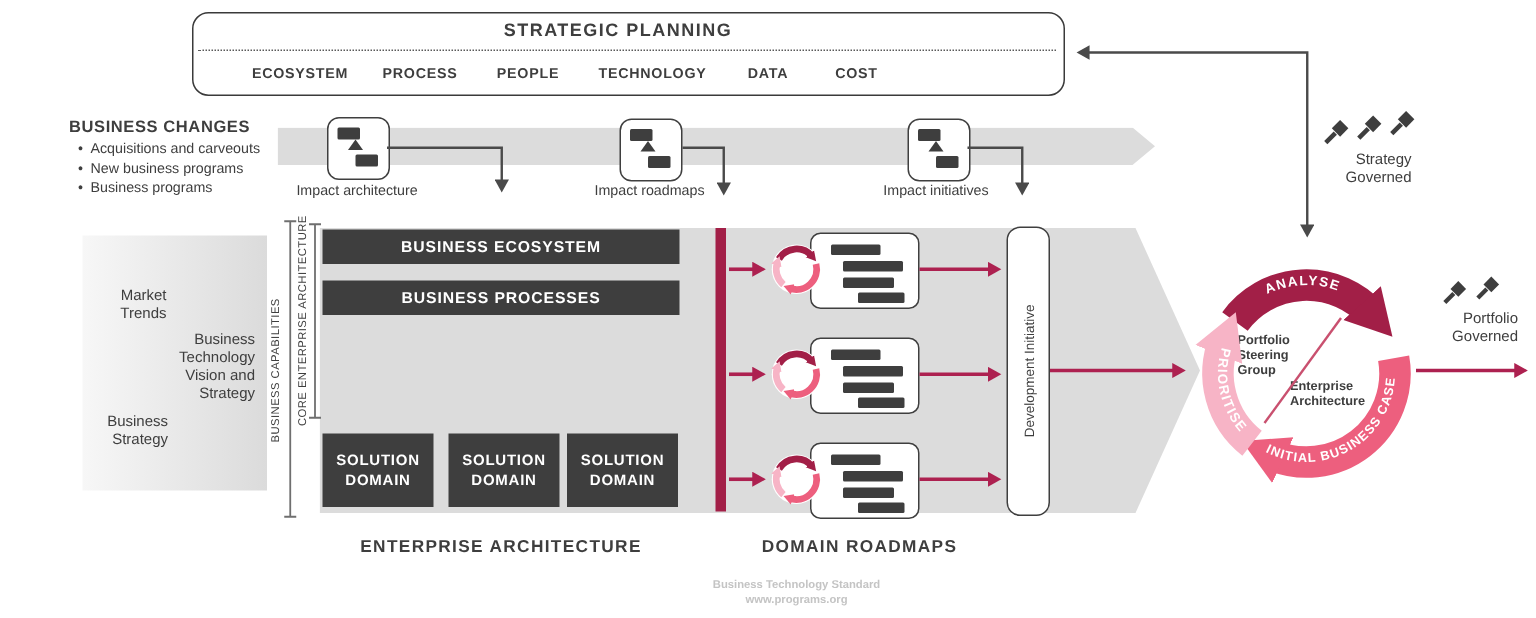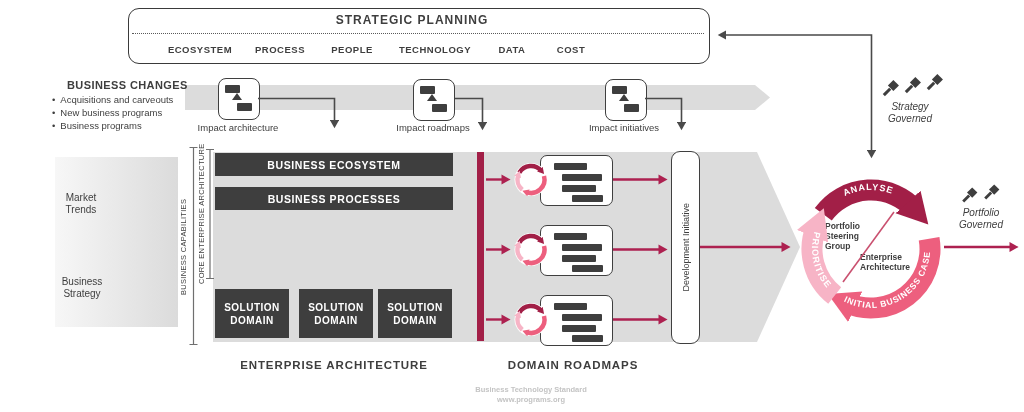--- a/index.html
+++ b/index.html
@@ -5,30 +5,30 @@
   html,body{margin:0;padding:0;background:#fff;}
   #canvas{position:relative;width:1024px;height:412px;background:#ffffff;overflow:hidden;
           font-family:"Liberation Sans",sans-serif;color:#3e3e3e;}
   .abs{position:absolute;}
   
   .sp-box{left:128px;top:8px;width:580px;height:54px;border:1.6px solid #3a3a3a;border-radius:11px;background:#fff;}
   .sp-title{left:380px;top:13px;transform:translateX(-50%);font-size:12px;font-weight:bold;letter-spacing:1px;white-space:nowrap;margin-left:32px;}
   .sp-dash{left:132px;top:33px;width:572px;border-top:1.6px dotted #5a5a5a;}
   .sp-item{top:44px;transform:translateX(-50%);font-size:9.5px;font-weight:bold;letter-spacing:.5px;white-space:nowrap;text-align:center;}
   
-  .bc-title{left:46px;top:79px;font-size:11px;font-weight:bold;letter-spacing:.4px;white-space:nowrap;margin-left:21px;}
+  .bc-title{left:46px;top:79px;font-size:11px;font-weight:bold;letter-spacing:.4px;white-space:nowrap;}
   .bc-bullet{left:52px;font-size:9.5px;white-space:nowrap;}
   .bc-bullet::before{content:"•";margin-right:5px;}
   
   .band-top{left:185px;top:85px;width:585px;height:25px;background:#dcdcdc;
             clip-path:polygon(0 0,570px 0,585px 12.5px,570px 25px,0 25px);}
   .chevron{left:213px;top:152px;width:587px;height:190px;background:#dcdcdc;
            clip-path:polygon(0 0,544px 0,587px 95px,544px 190px,0 190px);}
   .left-block{left:55px;top:157px;width:123px;height:170px;background:linear-gradient(90deg,#f7f7f7,#dbdbdb);}
-  .lb-text{font-size:10px;line-height:12px;text-align:center;transform:translateX(-50%);}
+  .lb-text{font-size:10px;line-height:12px;text-align:right;transform:translateX(-50%);}
   
   .impact-box{width:40px;height:40px;background:#fff;border:1.7px solid #3f3f3f;border-radius:8px;}
   .ib1{position:absolute;left:6px;top:6px;width:15px;height:8px;background:#3e3e3e;border-radius:1px;}
   .ib2{position:absolute;left:18px;top:24px;width:15px;height:8px;background:#3e3e3e;border-radius:1px;}
   .itri{position:absolute;left:13px;top:14px;width:0;height:0;border-left:5px solid transparent;border-right:5px solid transparent;border-bottom:7px solid #3e3e3e;}
   .impact-label{top:122px;transform:translateX(-50%);font-size:9.5px;white-space:nowrap;}
   
   .bar{left:215px;width:238px;height:23px;background:#3e3e3e;color:#fff;font-size:10.5px;font-weight:bold;
        letter-spacing:.6px;display:flex;align-items:center;justify-content:center;}
   .sol{top:289px;width:74px;height:49px;background:#3e3e3e;color:#fff;font-size:10px;font-weight:bold;
@@ -41,21 +41,21 @@
   .cb3{left:21px;top:29px;width:34px;} .cb4{left:31px;top:39px;width:31px;}
   
   .dev-box{left:671px;top:151px;width:27px;height:191px;background:#fff;border:1.6px solid #3f3f3f;border-radius:9px;
            display:flex;align-items:center;justify-content:center;}
   .vtext{writing-mode:vertical-rl;transform:rotate(180deg);white-space:nowrap;}
   .vlabel{font-size:7.5px;letter-spacing:.3px;display:flex;align-items:center;justify-content:center;}
   
   .sect{top:359px;transform:translateX(-50%);font-size:11.5px;font-weight:bold;letter-spacing:.9px;white-space:nowrap;}
   .foot{left:531px;transform:translateX(-50%);font-size:7.5px;font-weight:bold;color:#c4c4c4;white-space:nowrap;}
   
-  .gov{transform:translateX(-50%);font-size:10px;line-height:12px;text-align:center;font-style:italic;}
+  .gov{transform:translateX(-50%);font-size:10px;line-height:12px;text-align:right;}
   
   .circ-inner{font-size:8.5px;line-height:10px;text-align:left;transform:translateX(-50%);font-weight:bold;}
   #overlay{position:absolute;left:0;top:0;z-index:10;pointer-events:none;}
 </style>
 </head>
 <body>
 
 <div id="canvas">
 
   <div class="abs band-top"></div>
@@ -90,20 +90,21 @@
   <div class="abs impact-box" style="left:605px;top:79px">
     <span class="ib1"></span>
       <span class="itri"></span>
       <span class="ib2"></span>
   </div>
   <div class="abs impact-label" style="left:238px">Impact architecture</div>
   <div class="abs impact-label" style="left:433px">Impact roadmaps</div>
   <div class="abs impact-label" style="left:624px">Impact initiatives</div>
 
   <div class="abs lb-text" style="left:81px;top:192px;width:60px">Market Trends</div>
+  <div class="abs lb-text" style="left:131px;top:221px;width:78px">Business Technology Vision and Strategy</div>
   <div class="abs lb-text" style="left:82px;top:276px;width:60px">Business Strategy</div>
 
   <div class="abs vlabel vtext" style="left:178px;top:152px;width:11px;height:190px">BUSINESS CAPABILITIES</div>
   <div class="abs vlabel vtext" style="left:196px;top:150px;width:11px;height:128px">CORE ENTERPRISE ARCHITECTURE</div>
 
   <div class="abs bar" style="top:187px">BUSINESS PROCESSES</div>
   <div class="abs bar" style="top:153px">BUSINESS ECOSYSTEM</div>
 
   <div class="abs sol" style="left:215px">SOLUTION DOMAIN</div>
   <div class="abs sol" style="left:299px">SOLUTION DOMAIN</div>

